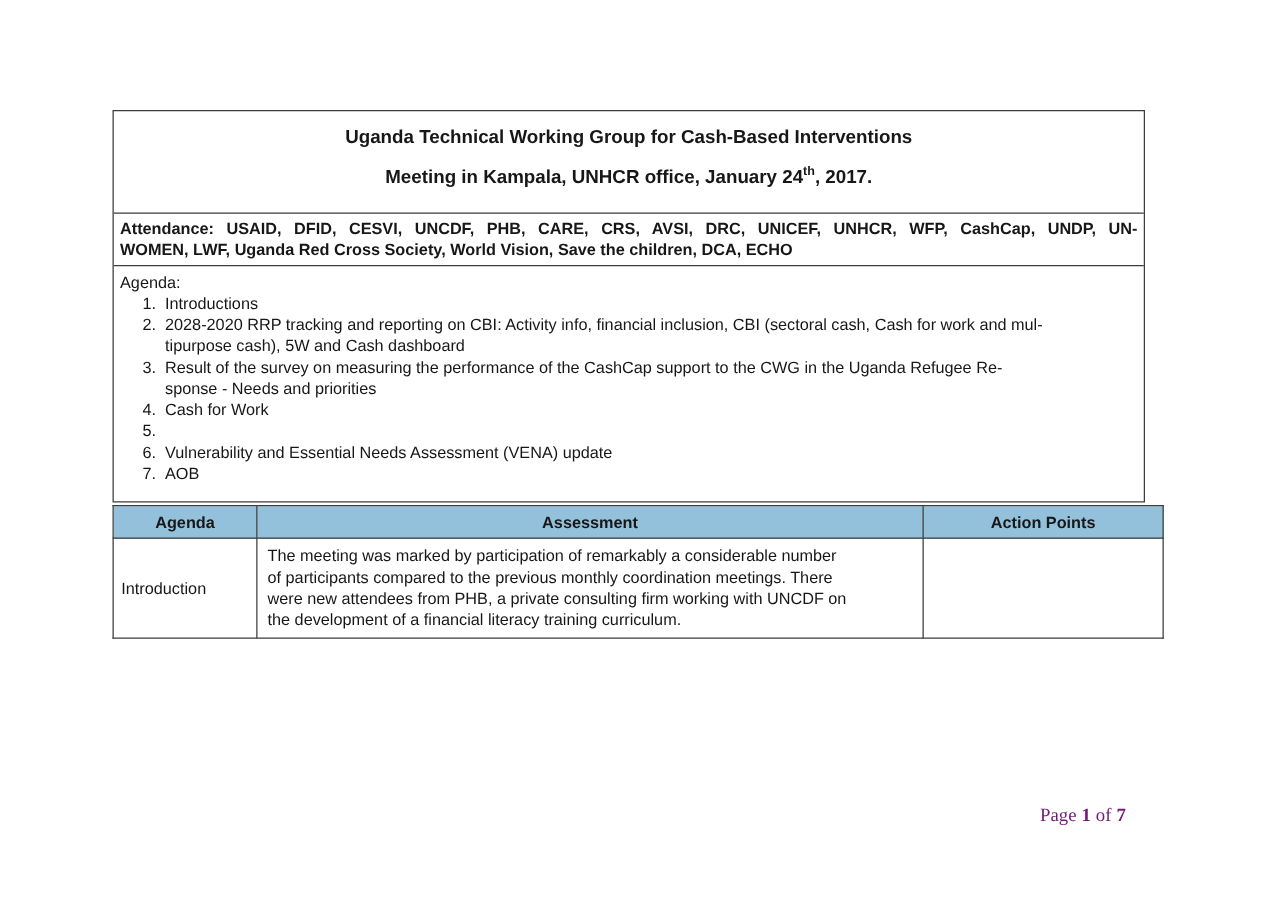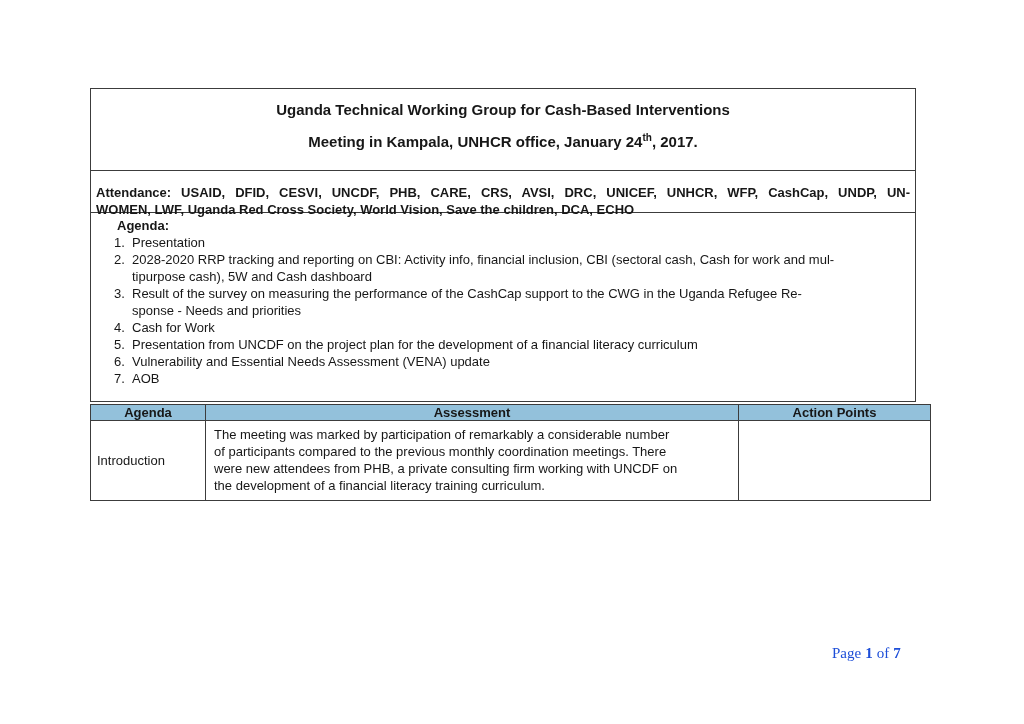--- a/index.html
+++ b/index.html
@@ -25,52 +25,52 @@
     padding-top: 7px;
     text-align: center;
     font-weight: bold;
     font-size: 15px;
     line-height: 28px;
   }
   .title-row sup { font-size: 10px; text-align: right; }
   .attendance-row {
     border-top: 1px solid #3c3c3c;
     height: 42px;
-    padding: 14px 5px;
+    padding: 4px 5px;
     font-weight: bold;
     font-size: 13px;
     line-height: 16.5px;
   }
   .att-line1 { text-align: justify; text-align-last: justify; }
   .agenda-row {
     border-top: 1px solid #3c3c3c;
     height: 189px;
     padding: 4px 5px;
     font-size: 13px;
     line-height: 17px;
   }
-  .agenda-label { font-weight: bold; margin-left: 21px; }
+  .agenda-label { font-weight: normal; }
   .agenda-item { display: flex; margin-left: 18px; }
   .agenda-num { flex: none; width: 18px; }
   .agenda-text { white-space: pre-line; }
 
   
   .main-table {
     position: absolute;
     left: 90px; top: 404px;
     width: 841px;
     border-collapse: collapse;
     table-layout: fixed;
     font-size: 13px;
     color: #171717;
   }
   .main-table th, .main-table td { border: 1px solid #3c3c3c; }
   .main-table th {
     background: #93c1db;
-    height: 16px;
+    height: 26px;
     font-weight: bold;
     text-align: center;
     vertical-align: middle;
   }
   .cell-agenda {
     height: 78px;
     vertical-align: middle;
     padding-left: 6px;
   }
   .cell-discussion {
@@ -80,21 +80,21 @@
     white-space: pre-line;
   }
   .cell-actions { vertical-align: top; }
 
   
   .page-footer {
     position: absolute;
     left: 832px; top: 645px;
     font-family: "Liberation Serif", serif;
     font-size: 15px;
-    color: #1d4ed8;
+    color: #701a75;
     display: inline-flex;
     gap: 4px;
   }
   .page-footer .num { font-weight: bold; }
 </style>
 </head>
 <body>
 
 <div>
 
@@ -108,39 +108,38 @@
     <div class="attendance-row">
       <div class="att-line1">Attendance: USAID, DFID, CESVI, UNCDF, PHB, CARE, CRS, AVSI, DRC, UNICEF, UNHCR, WFP, CashCap, UNDP, UN-</div>
       <div>WOMEN, LWF, Uganda Red Cross Society, World Vision, Save the children, DCA, ECHO</div>
     </div>
 
     <div class="agenda-row">
       <div class="agenda-label">Agenda:</div>
 
       <div class="agenda-item">
         <span class="agenda-num">1.</span>
-        <span class="agenda-text">Presentation</span>
+        <span class="agenda-text">Introductions</span>
       </div>
       <div class="agenda-item">
         <span class="agenda-num">2.</span>
         <span class="agenda-text">2028-2020 RRP tracking and reporting on CBI: Activity info, financial inclusion, CBI (sectoral cash, Cash for work and mul-
 tipurpose cash), 5W and Cash dashboard</span>
       </div>
       <div class="agenda-item">
         <span class="agenda-num">3.</span>
         <span class="agenda-text">Result of the survey on measuring the performance of the CashCap support to the CWG in the Uganda Refugee Re-
 sponse - Needs and priorities</span>
       </div>
       <div class="agenda-item">
         <span class="agenda-num">4.</span>
         <span class="agenda-text">Cash for Work</span>
       </div>
       <div class="agenda-item">
         <span class="agenda-num">5.</span>
-        <span class="agenda-text">Presentation from UNCDF on the project plan for the development of a financial literacy curriculum</span>
       </div>
       <div class="agenda-item">
         <span class="agenda-num">6.</span>
         <span class="agenda-text">Vulnerability and Essential Needs Assessment (VENA) update</span>
       </div>
       <div class="agenda-item">
         <span class="agenda-num">7.</span>
         <span class="agenda-text">AOB</span>
       </div>
     </div>

